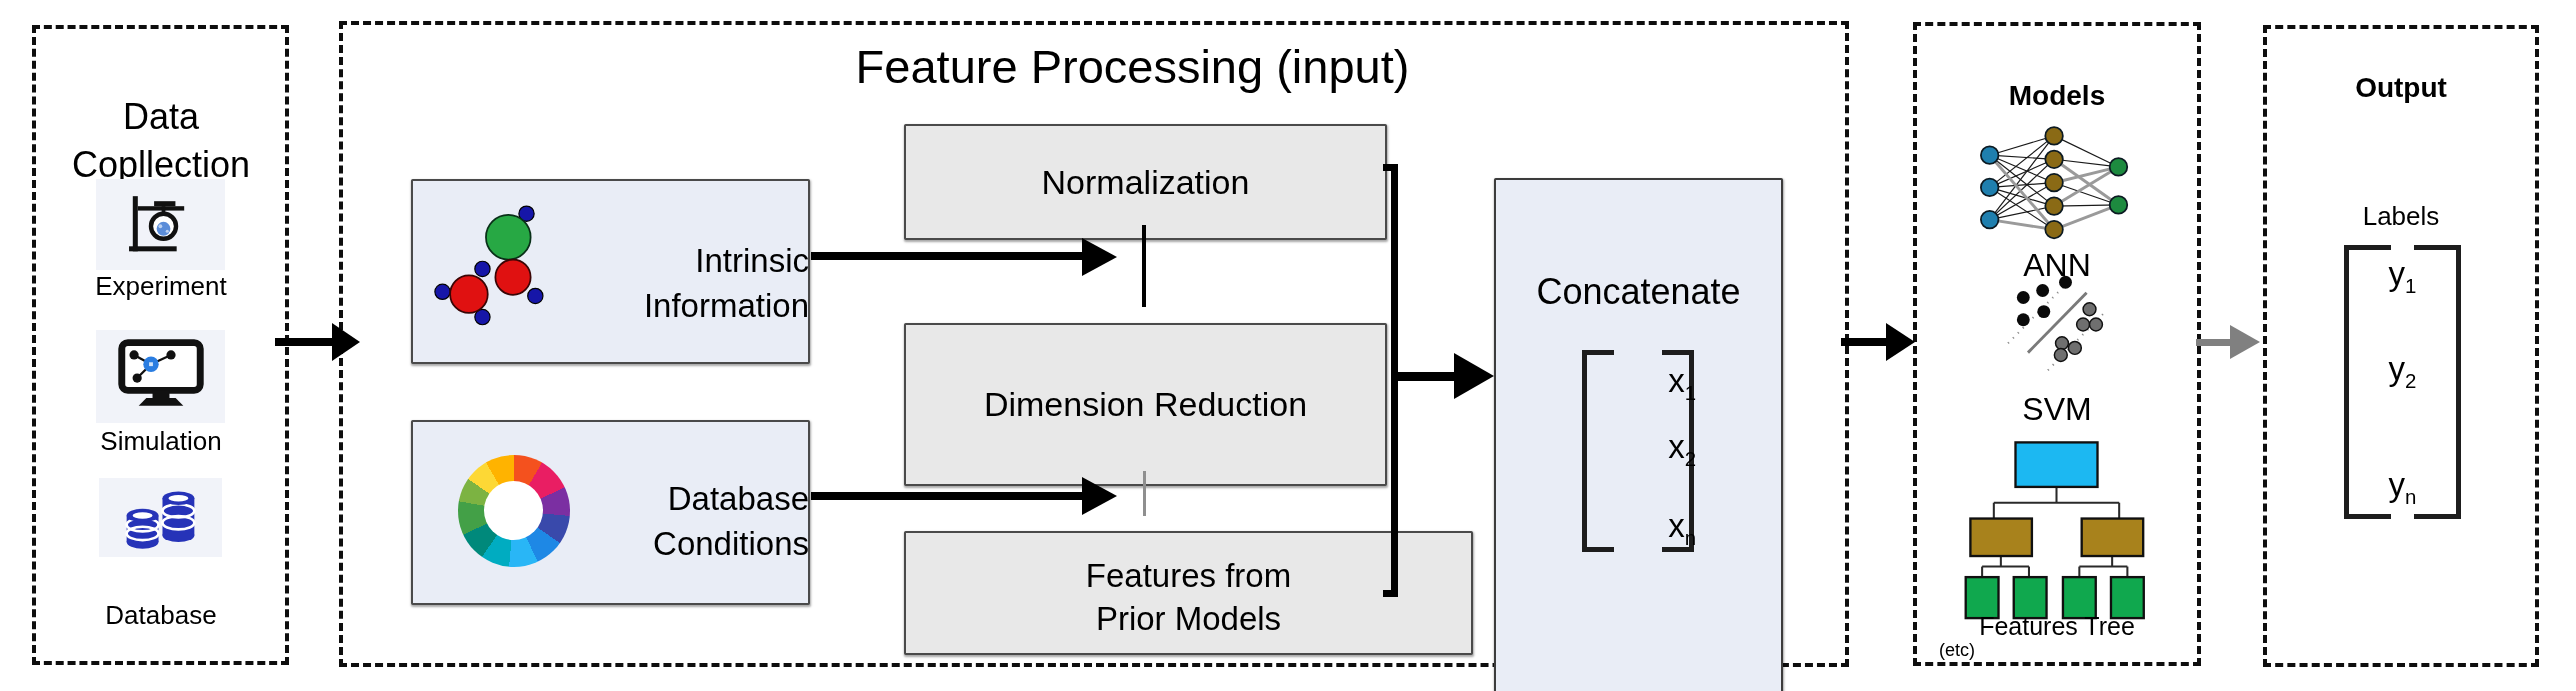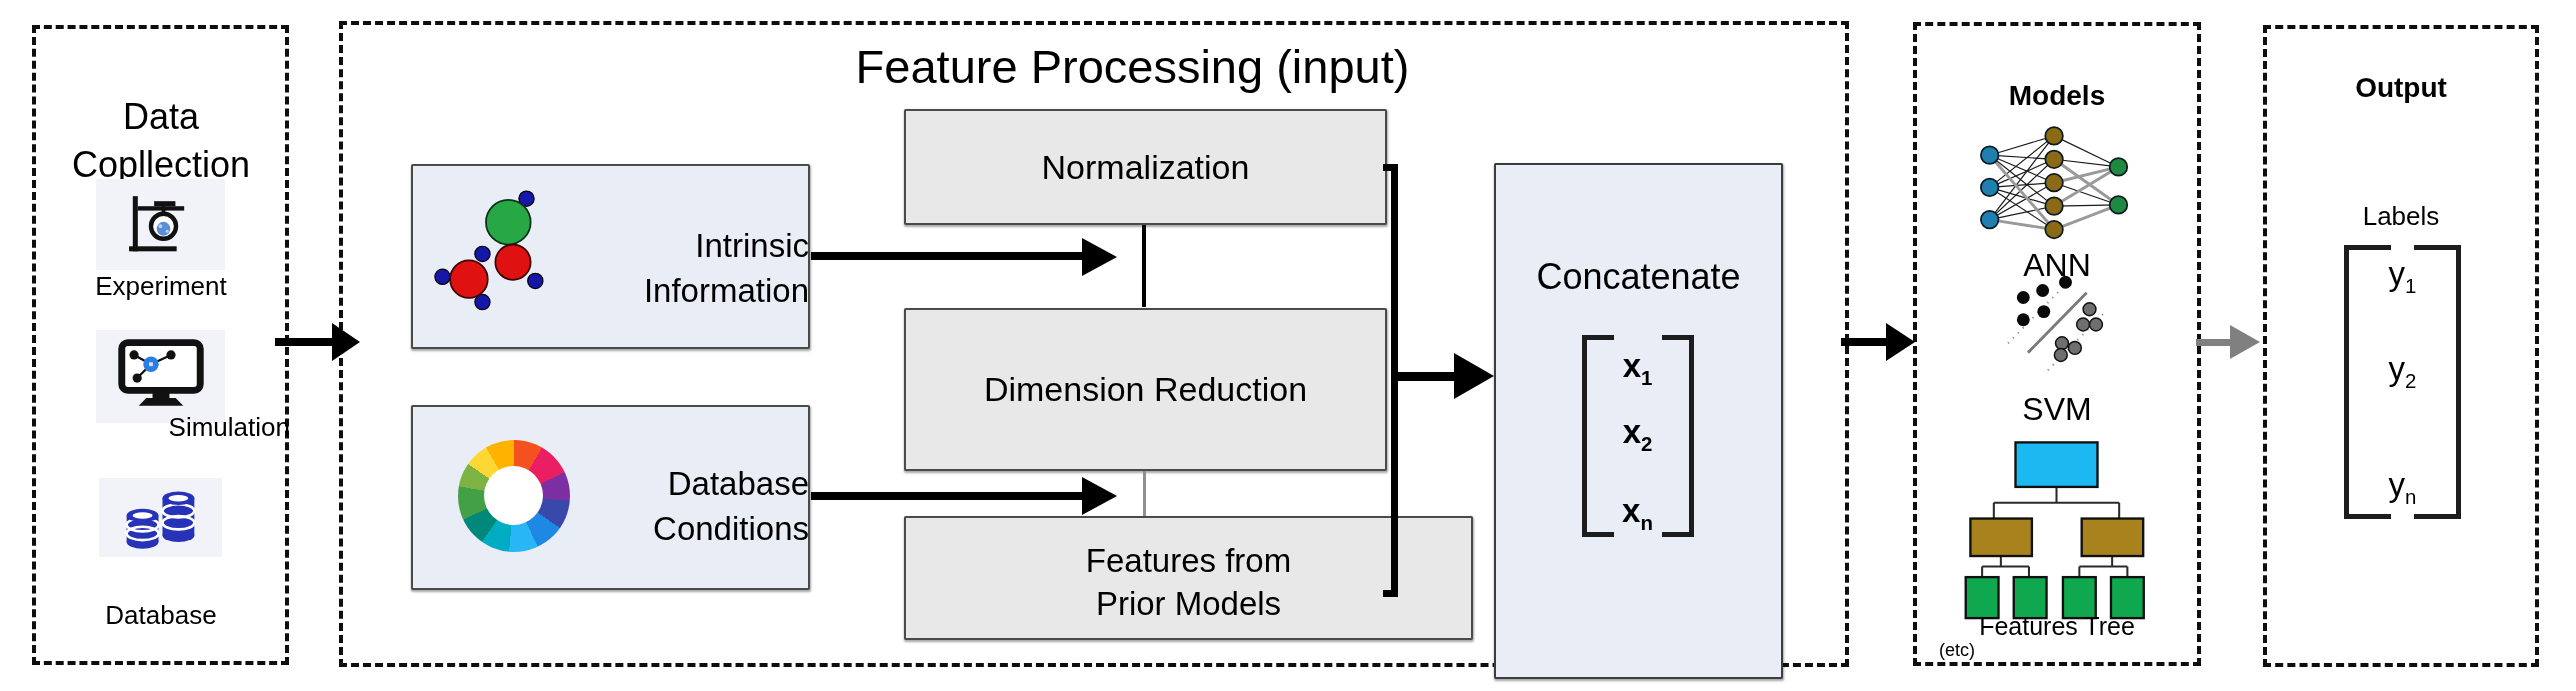--- a/index.html
+++ b/index.html
@@ -14,38 +14,38 @@
   #panel-models{left:1913px;top:22px;width:288px;height:644px;}
   #panel-output{left:2263px;top:25px;width:276px;height:642px;}
 
   .ctr{text-align:center;}
   .dc-title{left:26px;top:93px;width:270px;font-size:36px;line-height:48px;text-align:center;}
   .icon-chip{position:absolute;background:#f1f3f9;display:flex;align-items:center;justify-content:center;}
   .dc-label{left:32px;width:258px;text-align:center;font-size:26px;}
 
   .fp-title{left:352px;top:39px;width:1561px;text-align:center;font-size:47px;font-weight:400;}
 
-  .box{position:absolute;border:2.3px solid #4a4a4a;border-radius:1.8px;box-shadow:0.9px 1.5px 2.3px rgba(0,0,0,0.35);}
+  .box{position:absolute;border:2.3px solid #4a4a4a;border-radius:1.8px;box-shadow:0.9px 1.5px 2.3px rgba(0,0,0,0.35);margin-top:15px;}
   .box-blue{background:#e9edf6;}
   .box-gray{background:#e8e8e8;}
   .flexctr{display:flex;align-items:center;justify-content:center;}
 
   .duo{position:absolute;text-align:right;font-size:33px;line-height:45px;}
   .single-label{font-size:34px;}
 
   .shaft{position:absolute;background:#000;}
   .head{position:absolute;width:0;height:0;}
 
   .conn-black{position:absolute;background:#000;}
   .conn-gray{position:absolute;background:#8f8f8f;}
 
   .concat-label{left:0;top:91px;width:100%;text-align:center;font-size:36px;}
   .vbracket-l{position:absolute;left:86px;top:170px;width:32px;height:202px;border-left:5.3px solid #1d1d1d;border-top:5.3px solid #1d1d1d;border-bottom:5.3px solid #1d1d1d;}
   .vbracket-r{position:absolute;left:166px;top:170px;width:32px;height:202px;border-right:5.3px solid #1d1d1d;border-top:5.3px solid #1d1d1d;border-bottom:5.3px solid #1d1d1d;}
-  .vec-entry{position:absolute;left:83px;width:117px;text-align:center;font-size:33px;font-weight:bold;}
+  .vec-entry{position:absolute;left:83px;width:117px;text-align:right;font-size:33px;}
   .vec-entry sub, .out-entry sub{font-size:0.62em;}
 
   .m-title{left:1913px;top:80px;width:288px;text-align:center;font-size:28px;font-weight:700;}
   .m-label{left:1913px;width:288px;text-align:center;font-size:32px;}
   .m-etc{left:1813px;top:640px;width:288px;text-align:center;font-size:18px;}
 
   .o-title{left:2263px;top:72px;width:276px;text-align:center;font-size:28px;font-weight:700;}
   .o-caption{left:2263px;top:201px;width:276px;text-align:center;font-size:26px;}
   .obracket-l{position:absolute;left:2344px;top:245px;width:47px;height:274px;border-left:5.9px solid #1d1d1d;border-top:5.9px solid #1d1d1d;border-bottom:5.9px solid #1d1d1d;}
   .obracket-r{position:absolute;left:2414px;top:245px;width:47px;height:274px;border-right:5.9px solid #1d1d1d;border-top:5.9px solid #1d1d1d;border-bottom:5.9px solid #1d1d1d;}
@@ -96,21 +96,21 @@
         <line x1="52" y1="34" x2="34" y2="52" stroke="#111" stroke-width="3"></line>
         <circle cx="52" cy="34" r="10" fill="#2a7de1"></circle>
         <rect x="49.5" y="31.5" width="5" height="5" fill="#cfe3fa"></rect>
         <circle cx="78" cy="22" r="6" fill="#111"></circle>
         <circle cx="30" cy="22" r="6" fill="#111"></circle>
         <circle cx="34" cy="52" r="6" fill="#111"></circle>
         <rect x="54" y="68" width="22" height="10" fill="#111"></rect>
         <polygon points="36,88 94,88 84,78 46,78" fill="#111"></polygon>
       </svg>
     </div>
-    <div class="abs dc-label" style="top:412px;text-align:right;">Simulation</div>
+    <div class="abs dc-label" style="top:426px;">Simulation</div>
 
     <div class="icon-chip" style="left:99px;top:478px;width:123px;height:79px;">
       <svg width="97" height="73" viewBox="0 0 130 110">
         <rect x="68" y="26" width="48" height="56" fill="#2633b8"></rect>
         <ellipse cx="92" cy="82" rx="24" ry="10" fill="#2633b8"></ellipse>
         <ellipse cx="92" cy="45" rx="24" ry="10" fill="none" stroke="#fff" stroke-width="4"></ellipse>
         <ellipse cx="92" cy="63" rx="24" ry="10" fill="none" stroke="#fff" stroke-width="4"></ellipse>
         <ellipse cx="92" cy="26" rx="24" ry="10" fill="#2633b8"></ellipse>
         <ellipse cx="92" cy="26" rx="15" ry="5" fill="#fff"></ellipse>
         <rect x="14" y="52" width="48" height="40" fill="#2633b8"></rect>

